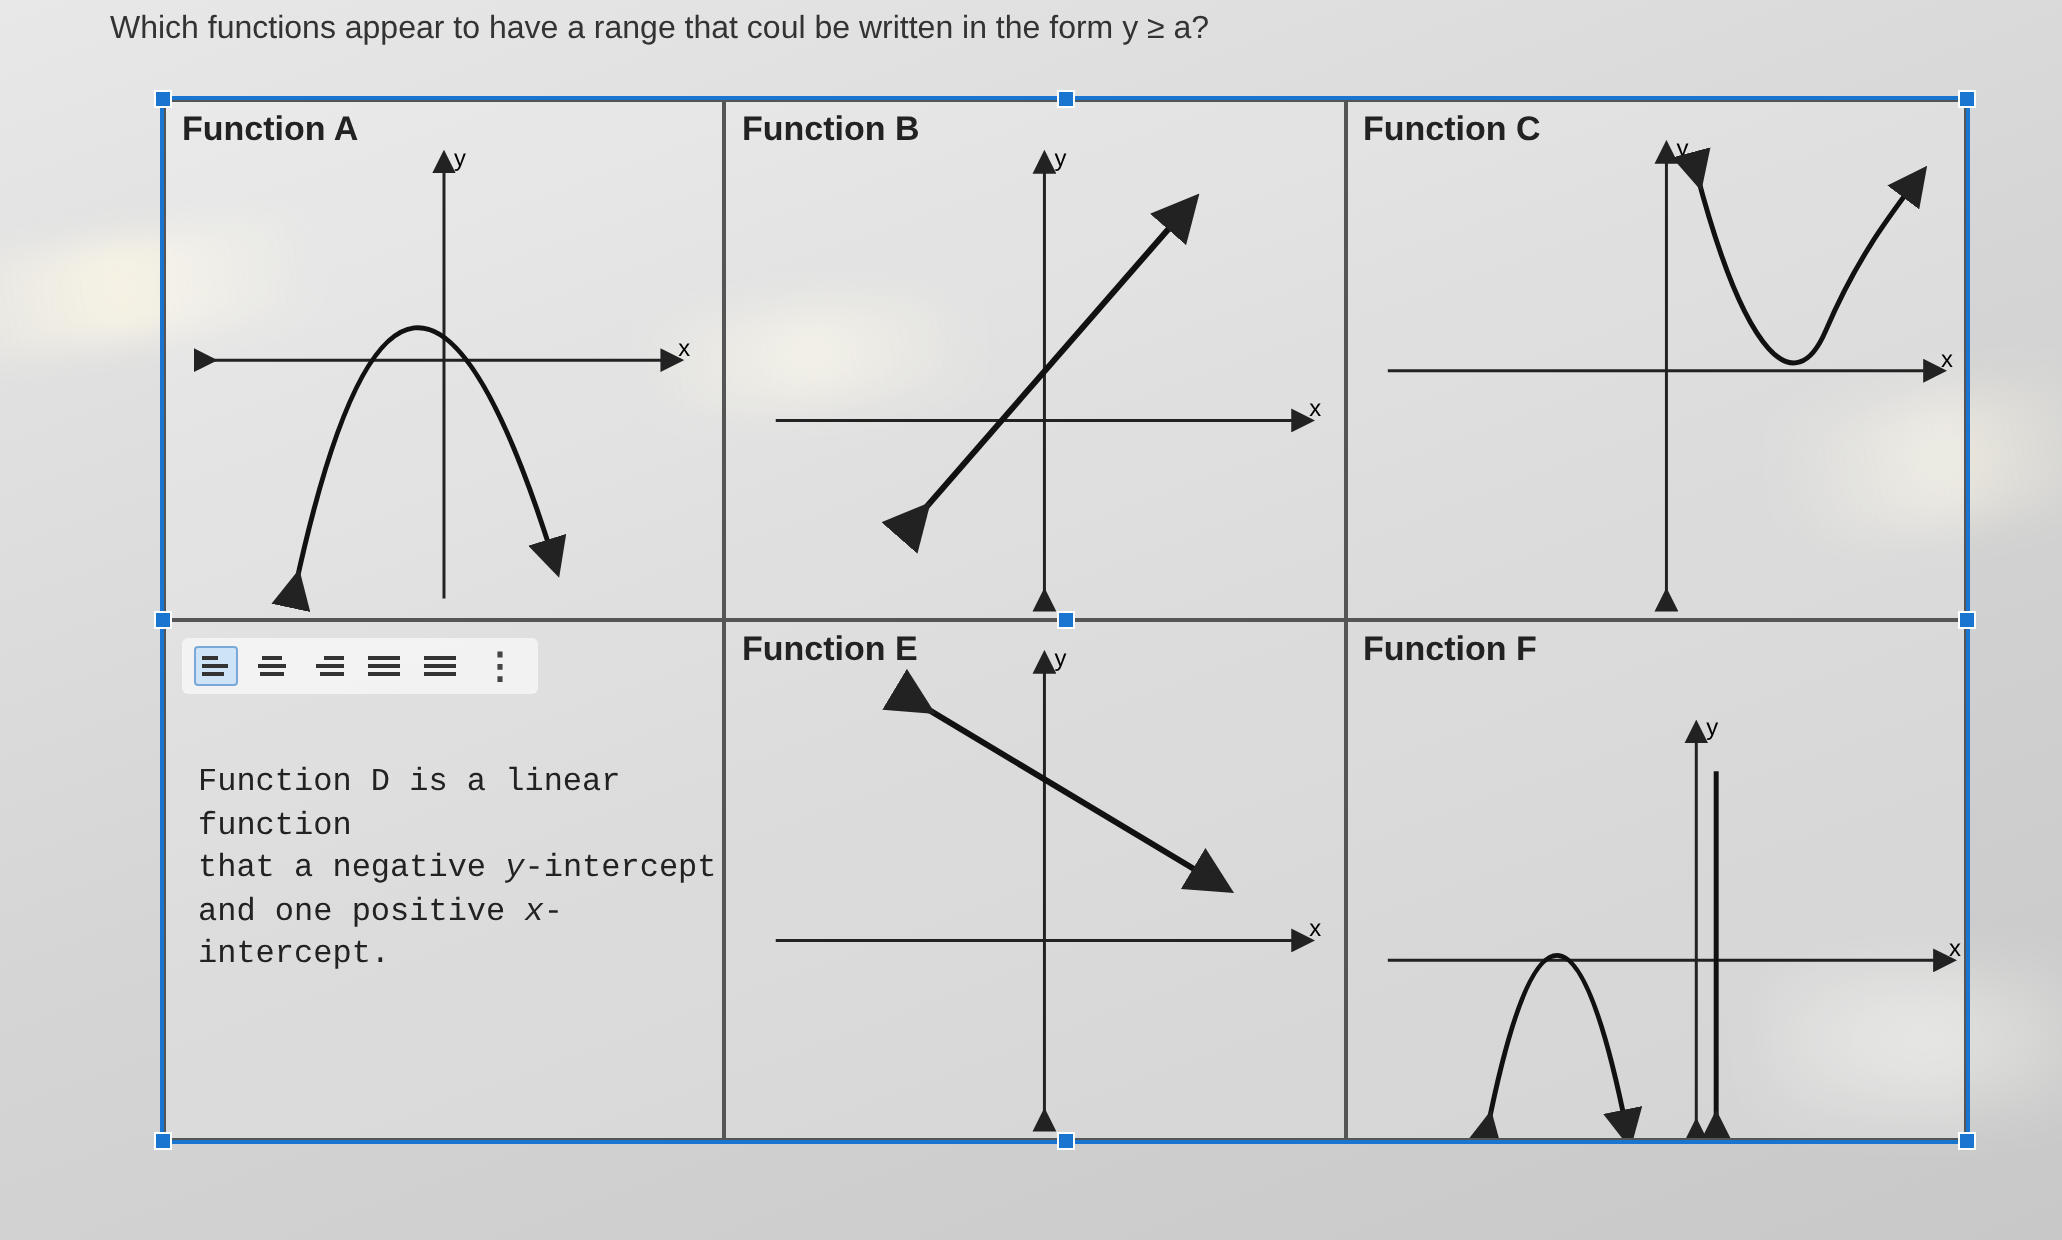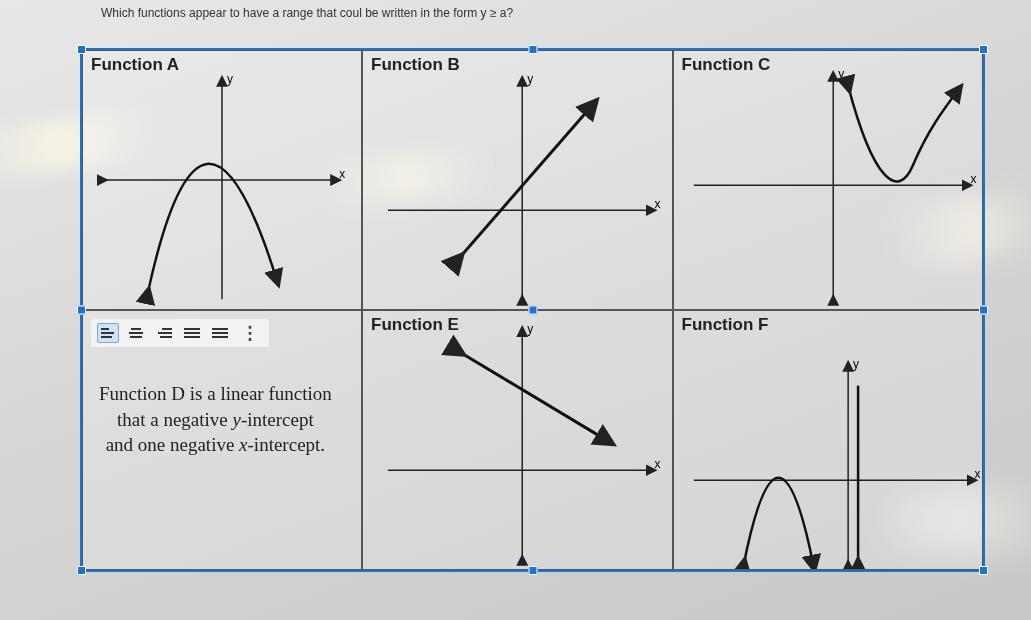--- a/index.html
+++ b/index.html
@@ -44,23 +44,22 @@
       right: -10px; bottom: 60px;
       width: 160px; height: 80px;
       background: radial-gradient(ellipse, rgba(255,255,250,0.5), rgba(255,255,250,0.0));
       filter: blur(14px);
       pointer-events: none;
     }
 
     .question {
       position: absolute;
       left: 55px; top: 6px;
-      font-size: 12px;
+      font-size: 16px;
       color: #333;
-      margin-left: 46px;
     }
 
     .grid {
       position: absolute;
       left: 80px; top: 48px;
       width: 905px;
       border: 2px solid #1a75d1;
       display: grid;
       grid-template-columns: 280px 1fr 1fr;
       grid-template-rows: 260px 260px;
@@ -134,25 +133,24 @@
     .tb-more {
       font-size: 18px;
       font-weight: bold;
       color: #444;
       padding: 0 4px;
       line-height: 10px;
     }
     .func-d-text {
       position: absolute;
       left: 16px; top: 70px;
-      font-size: 19px;
+      font-size: 16px;
       line-height: 1.35;
       color: #222;
-      font-family: Liberation Serif, serif;
-      text-align: center;
+      font-family: Liberation Mono, monospace;
     }
     .func-d-text em { font-style: italic; }
   </style>
 </head>
 <body>
 
 <div class="glare1"></div>
 <div class="glare2"></div>
 <div class="glare3"></div>
 <div class="glare4"></div>
@@ -236,21 +234,21 @@
       <div class="tb-btn justify">
           <span class="s2"></span>
           <span class="s2"></span>
           <span class="s2"></span>
         </div>
       <div class="tb-more">⋮</div>
     </div>
     <div class="func-d-text">
       <span>Function D is a linear function</span><br>
       <span>that a negative </span><em>y</em><span>-intercept</span><br>
-      <span>and one negative </span><em>x</em><span>-intercept.</span>
+      <span>and one positive </span><em>x</em><span>-intercept.</span>
     </div>
   </div>
 
   <div class="cell">
     <div class="cell-title">Function E</div>
     <svg class="graph" viewBox="0 0 310 260">
       <line x1="25" y1="160" x2="290" y2="160" stroke="#222" stroke-width="1.5" marker-end="url(#arr)"></line>
       <line x1="160" y1="250" x2="160" y2="20" stroke="#222" stroke-width="1.5" marker-end="url(#arr)" marker-start="url(#arr)"></line>
       <text x="165" y="22" font-size="12">y</text>
       <text x="293" y="158" font-size="12">x</text>

